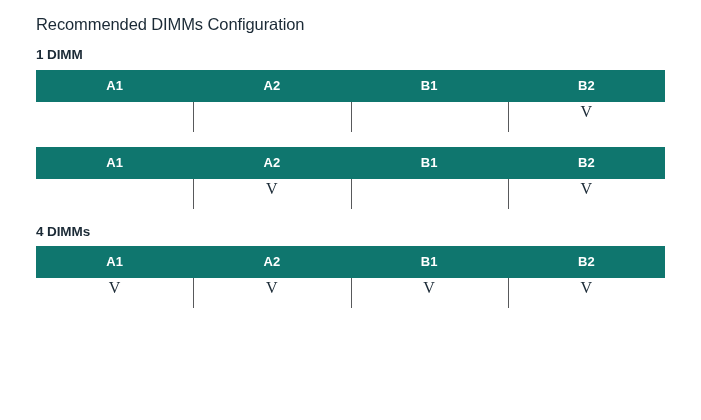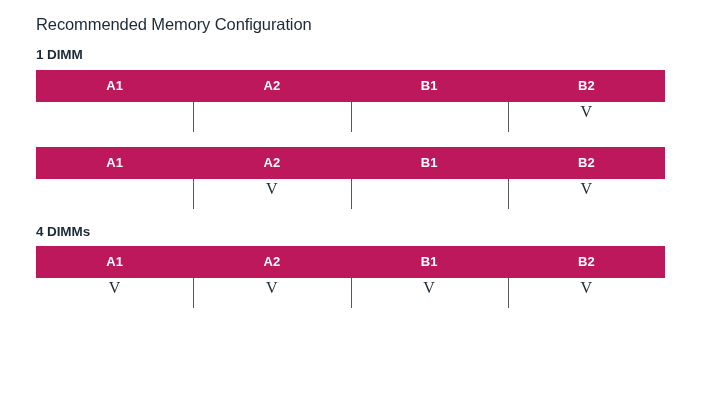--- a/index.html
+++ b/index.html
@@ -49,21 +49,21 @@
   }
 
   .slot-table {
     width: 629px;
   }
 
   .slot-header {
     display: flex;
     width: 100%;
     height: 32px;
-    background: #be185d;
+    background: #0f766e;
   }
 
   .slot-header-cell {
     flex: 1 1 25%;
     display: flex;
     align-items: center;
     justify-content: center;
     color: #ffffff;
     font-size: 13px;
     font-weight: 700;
@@ -101,21 +101,21 @@
   }
   .slot-divider.d1 { left: 25%; }
   .slot-divider.d2 { left: 50%; }
   .slot-divider.d3 { left: 75%; }
 </style>
 </head>
 <body>
 
 <div class="page">
 
-  <div class="page-title">Recommended Memory Configuration</div>
+  <div class="page-title">Recommended DIMMs Configuration</div>
 
   <div class="config-section first">
     <div class="section-label">1 DIMM</div>
     <div class="slot-table">
       <div class="slot-header">
         <div class="slot-header-cell">A1</div>
         <div class="slot-header-cell">A2</div>
         <div class="slot-header-cell">B1</div>
         <div class="slot-header-cell">B2</div>
       </div>

